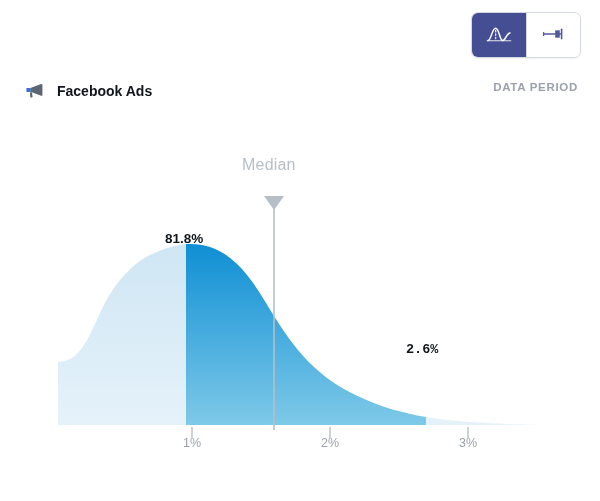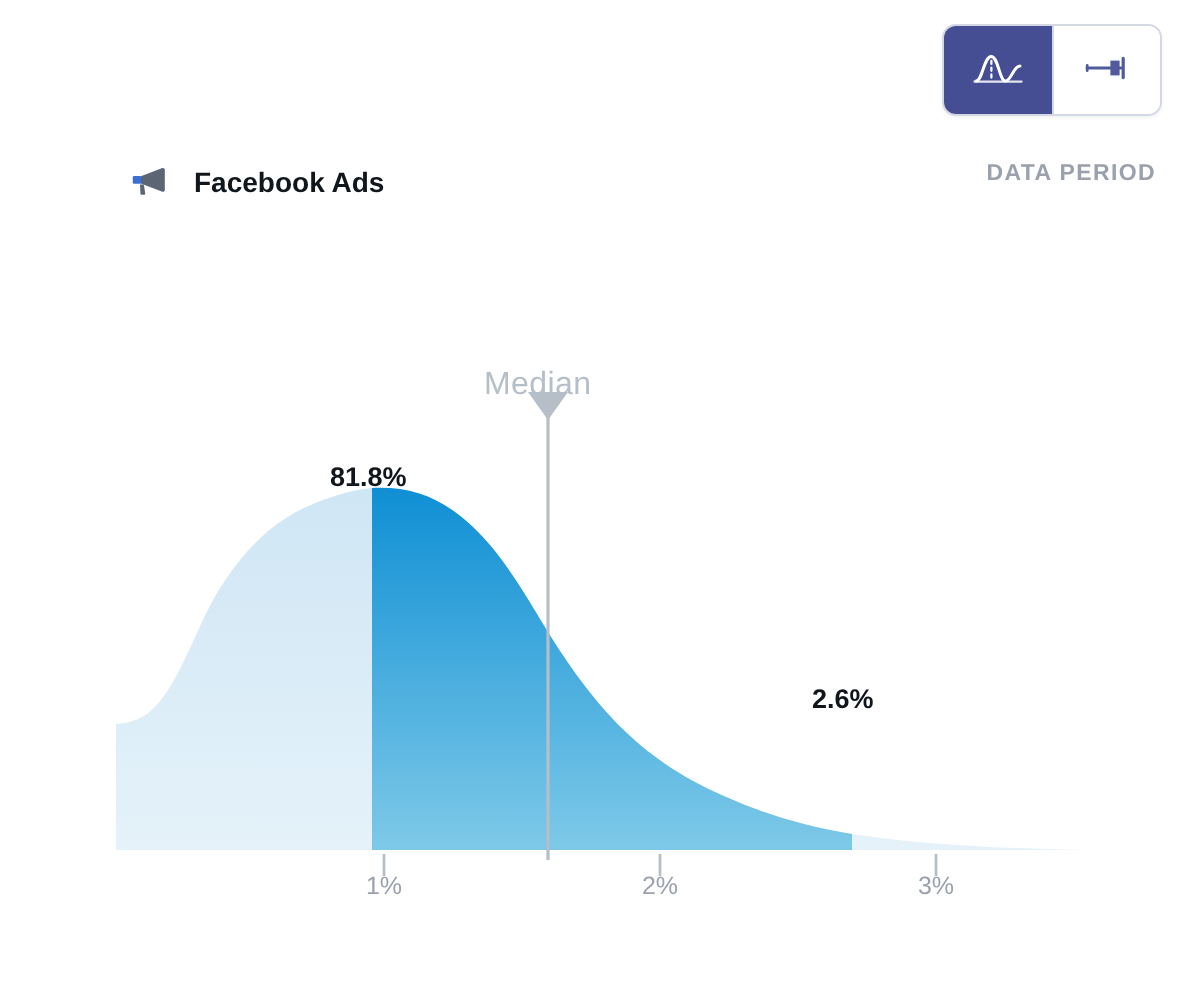--- a/index.html
+++ b/index.html
@@ -68,21 +68,20 @@
   .toggle-btn + .toggle-btn {
     border-left: 1px solid #d4d8e2;
   }
 
   
   .subheader {
     position: absolute;
     left: 0; right: 0;
     top: 78px;
     height: 32px;
-    margin-left: 40px;
   }
   .source {
     position: absolute;
     left: 24px;
     top: 2px;
     display: flex;
     align-items: center;
     gap: 11px;
   }
   .source-label {
@@ -130,40 +129,41 @@
   }
   .chart-svg {
     display: block;
     width: 600px;
     height: 371px;
   }
 
   .median-label {
     position: absolute;
     left: 242px;
-    top: 54px;
+    top: 26px;
     font-size: 16px;
     color: #b6bfc7;
     letter-spacing: 0.2px;
     white-space: nowrap;
   }
   .value-label {
     position: absolute;
     font-size: 13.5px;
     font-weight: bold;
     color: #10161c;
     white-space: nowrap;
   }
   .value-label.lower {
     left: 165px;
     top: 101px;
   }
   .value-label.upper {
     left: 406px;
     top: 212px;
+    font-family: Liberation Mono, monospace;
   }
   .tick-label {
     position: absolute;
     font-size: 12.5px;
     color: #9aa1ad;
     white-space: nowrap;
     transform: translateX(-50%);
     top: 306px;
   }
 </style>

